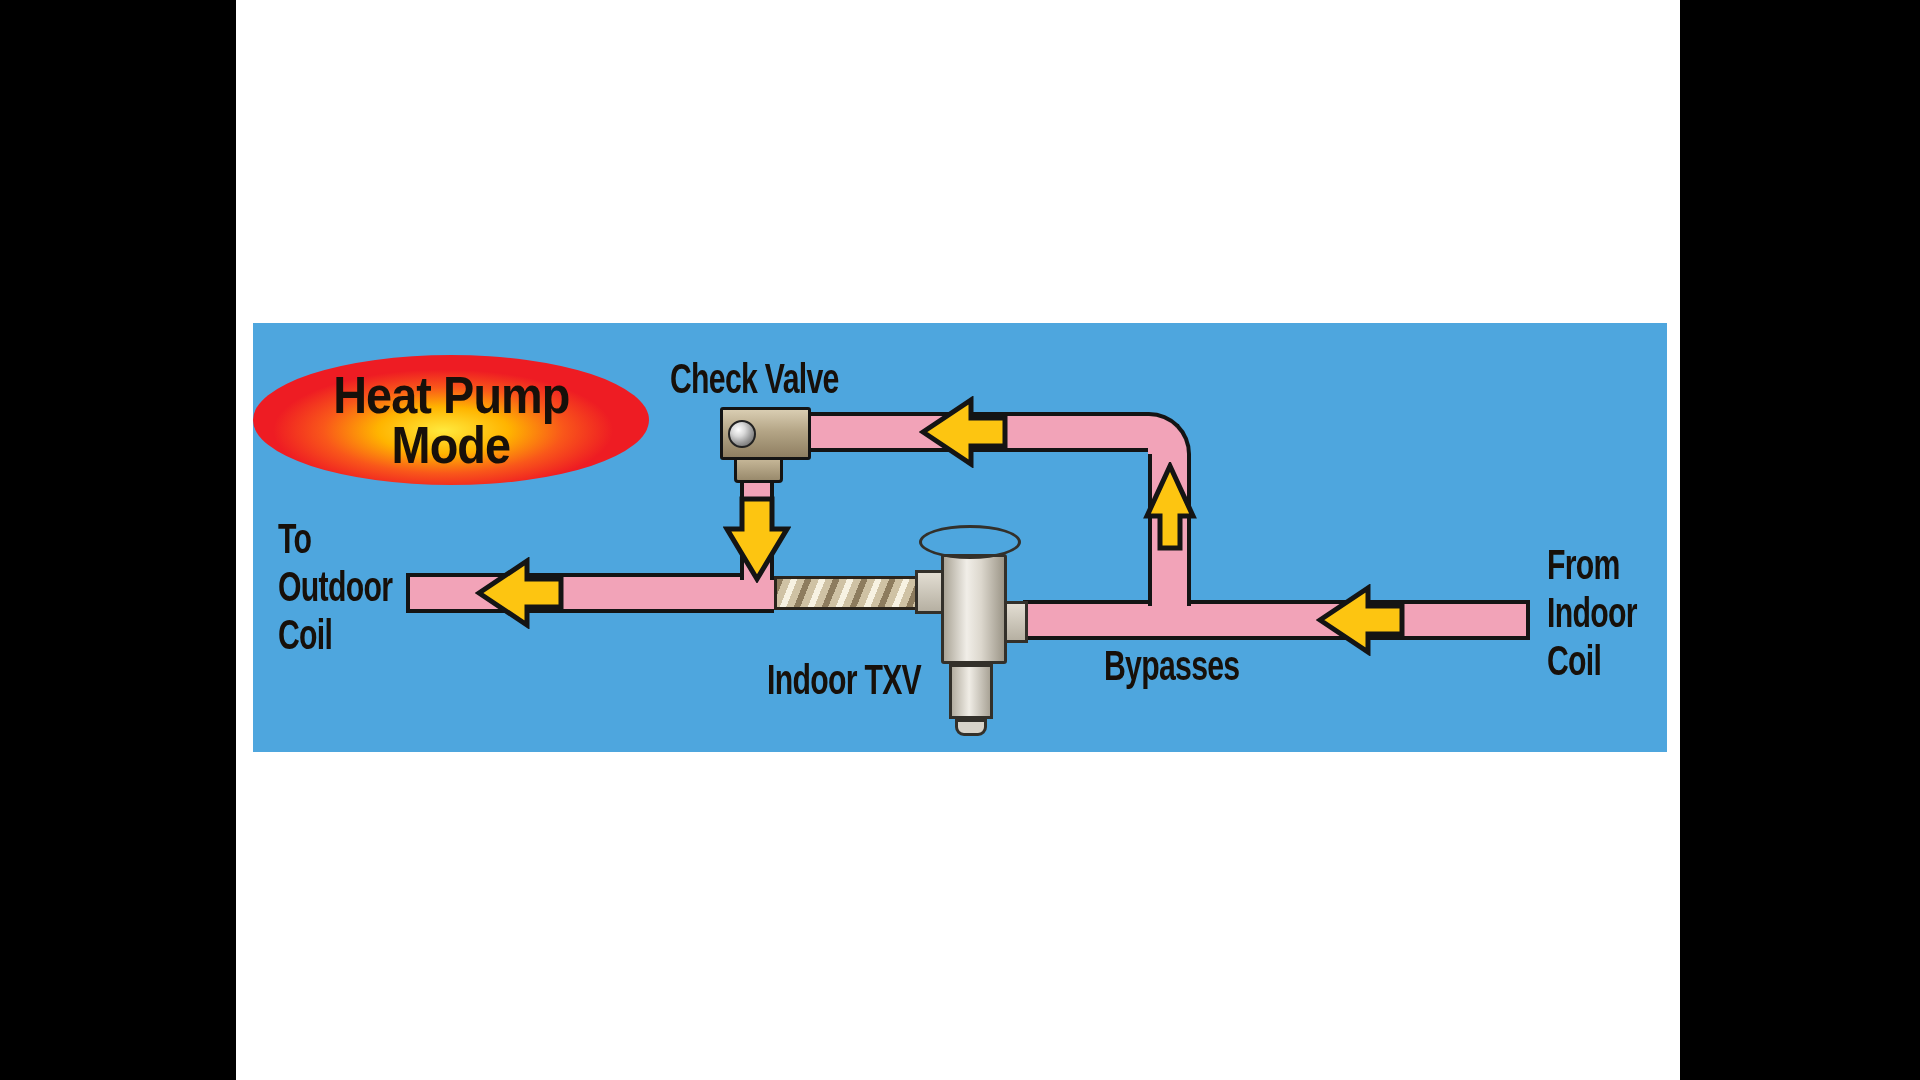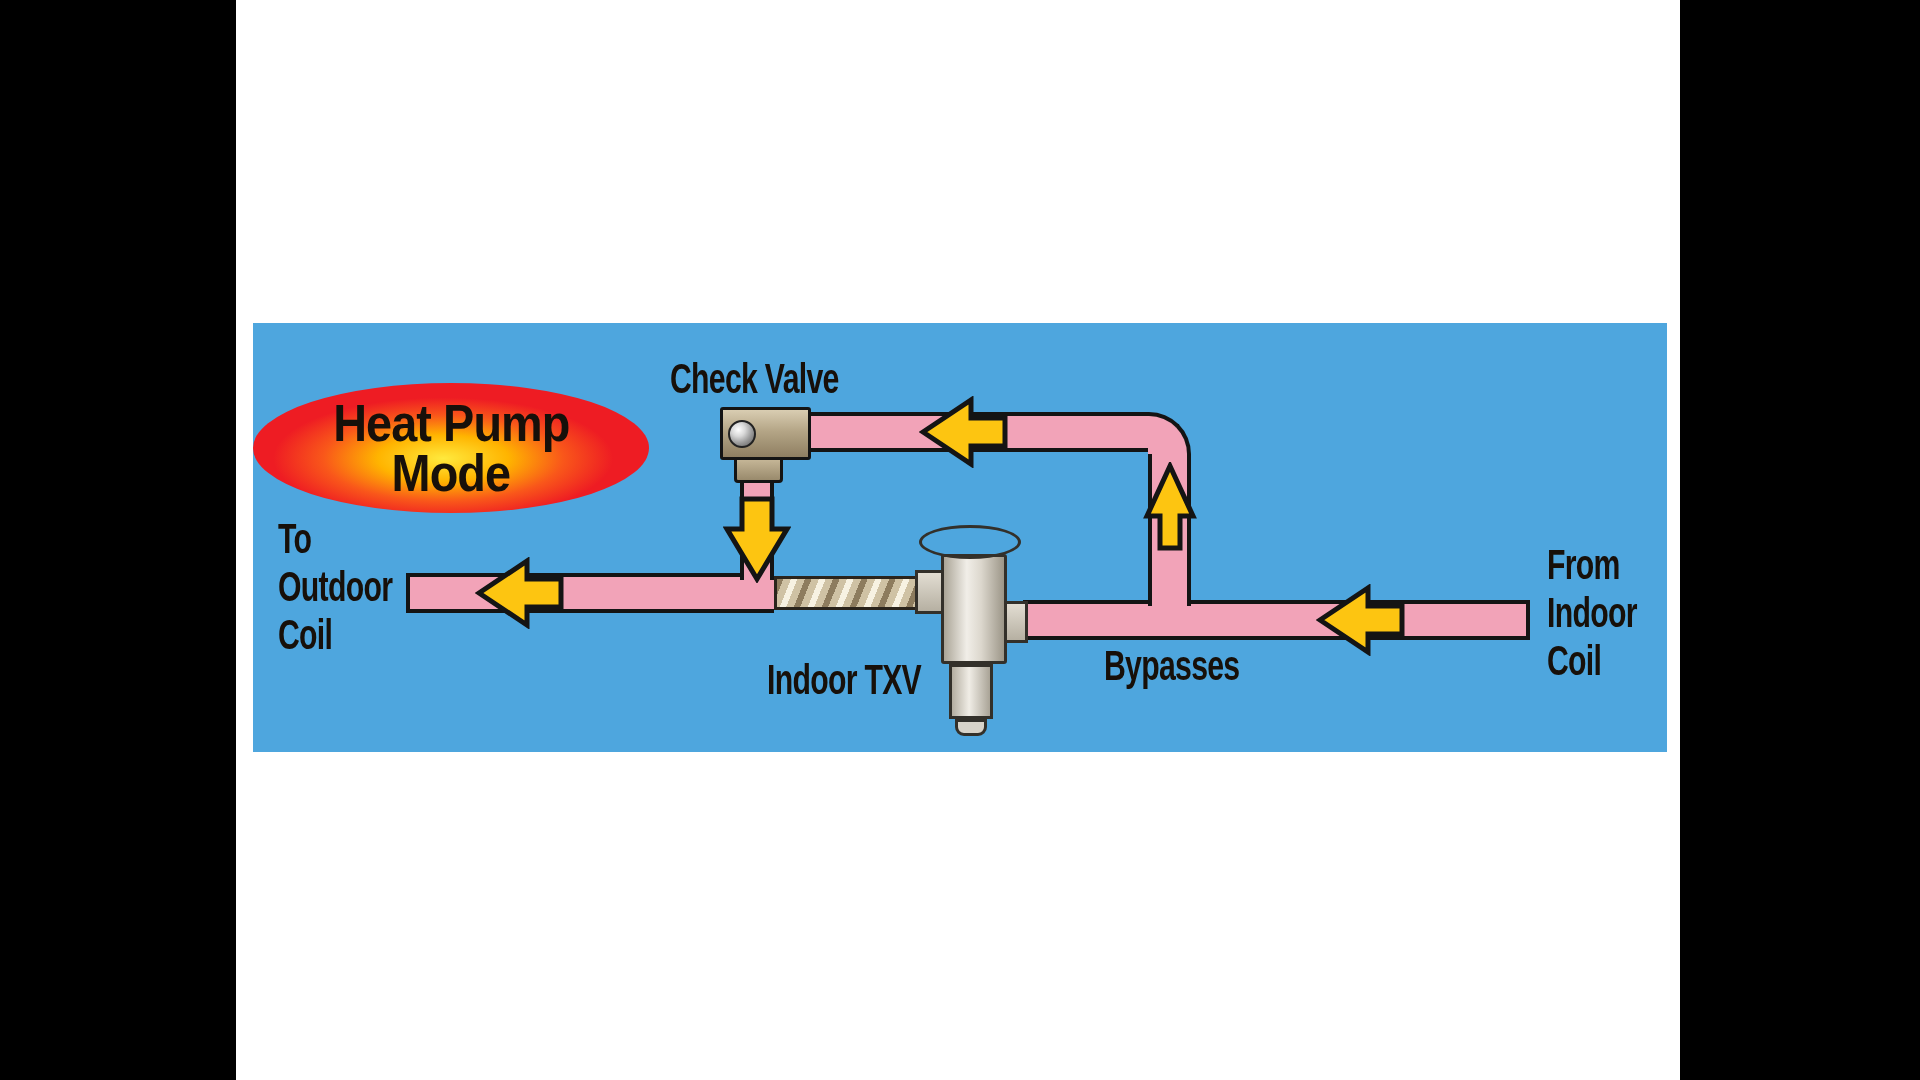--- a/index.html
+++ b/index.html
@@ -47,21 +47,21 @@
   #txv-body{position:absolute;left:688px;top:231px;width:66px;height:110px;
     background:linear-gradient(90deg,#aaa496 0%,#f1eee8 38%,#dcd7cd 62%,#9c9688 100%);border-radius:3px;}
   #txv-cap{position:absolute;left:666px;top:202px;width:102px;height:34px;border-radius:50%;
     background:repeating-linear-gradient(90deg,#5f5139 0 7px,#998highlighted66a 7px 14px,#8a7a5e 7px 14px);}
   #txv-stem{position:absolute;left:696px;top:341px;width:44px;height:55px;
     background:linear-gradient(90deg,#b3ada0 0%,#f0ede6 45%,#a9a396 100%);}
   #txv-tip{position:absolute;left:702px;top:396px;width:32px;height:17px;background:#d8d3c9;border-radius:0 0 9px 9px;}
 
   
   #badge{
-    position:absolute;left:0px;top:60px;width:396px;height:130px;border-radius:50%;
+    position:absolute;left:0px;top:32px;width:396px;height:130px;border-radius:50%;
     background:radial-gradient(ellipse 55% 60% at 48% 58%,var(--badge-glow,#ffe93d) 0%,#ffb400 30%,#f9571a 55%,var(--badge-red,#ee1c23) 78%);
     display:flex;flex-direction:column;align-items:center;justify-content:center;
   }
   .badge-line{
     font-weight:700;font-size:52px;line-height:50px;letter-spacing:-1px;
     color:var(--text-dark,#17100a);transform:scaleX(0.9);transform-origin:center;
     white-space:nowrap;
   }
 
   

